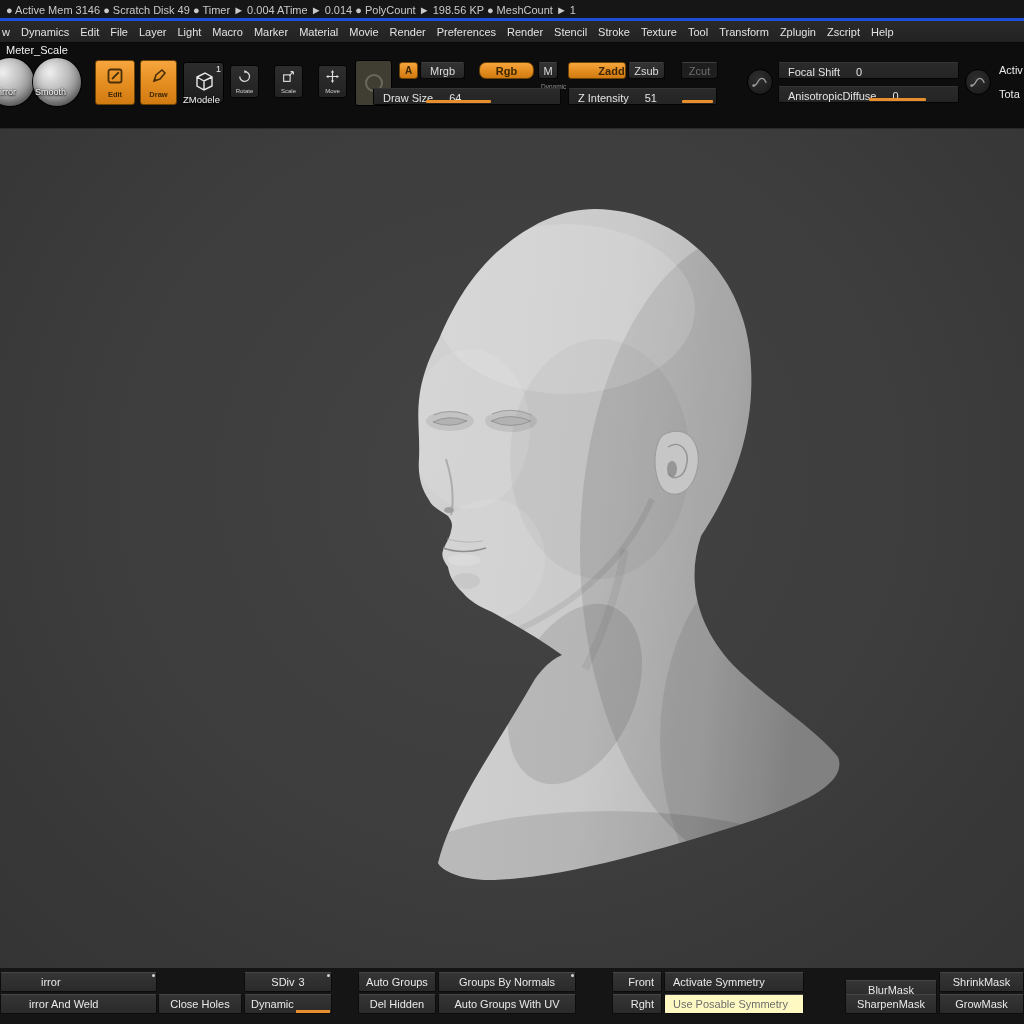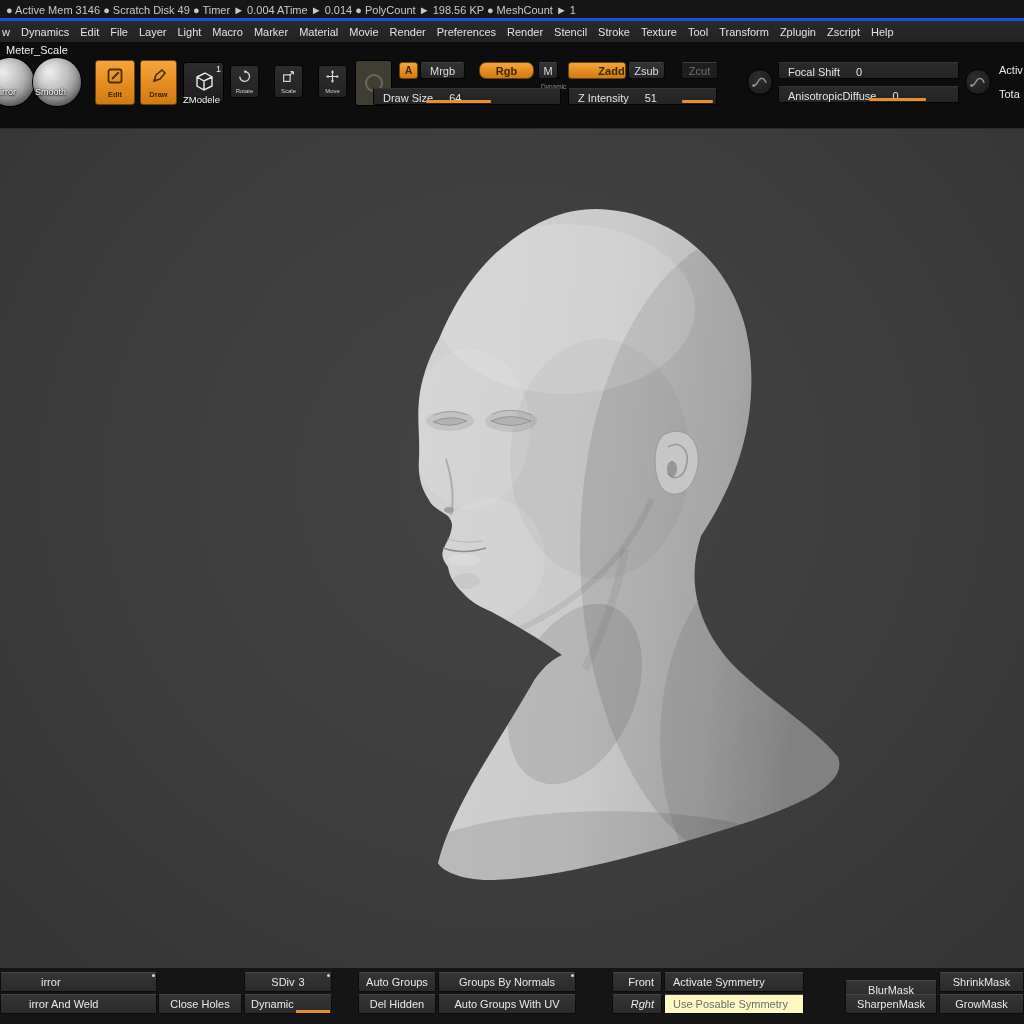--- a/index.html
+++ b/index.html
@@ -317,21 +317,21 @@
     <div class="bbtn" style="left:939px; top:4px; width:85px;">ShrinkMask</div>
 
     <div class="bbtn left-al" style="left:0; top:26px; width:157px;padding-left:28px;">irror And Weld</div>
     <div class="bbtn" style="left:158px; top:26px; width:84px;">Close Holes</div>
     <div class="bbtn left-al" style="left:244px; top:26px; width:88px; padding-left:6px;">
       <span>Dynamic</span>
       <div class="bfill"></div>
     </div>
     <div class="bbtn" style="left:358px; top:26px; width:78px;text-align:center;">Del Hidden</div>
     <div class="bbtn" style="left:438px; top:26px; width:138px;">Auto Groups With UV</div>
-    <div class="bbtn right-al" style="left:612px; top:26px; width:50px;font-style:italic;">Rght</div>
+    <div class="bbtn right-al" style="left:612px; top:26px; width:50px;">Rght</div>
     <div class="bbtn left-al disabled" style="left:664px; top:26px; width:140px; padding-left:8px; background:#fef9c3;">Use Posable Symmetry</div>
     <div class="bbtn" style="left:845px; top:26px; width:92px;">SharpenMask</div>
     <div class="bbtn" style="left:939px; top:26px; width:85px;">GrowMask</div>
 
     <div class="dot" style="left:152px; top:6px;"></div>
     <div class="dot" style="left:327px; top:6px;"></div>
     <div class="dot" style="left:571px; top:6px;"></div>
   </div>
 
 </div>

